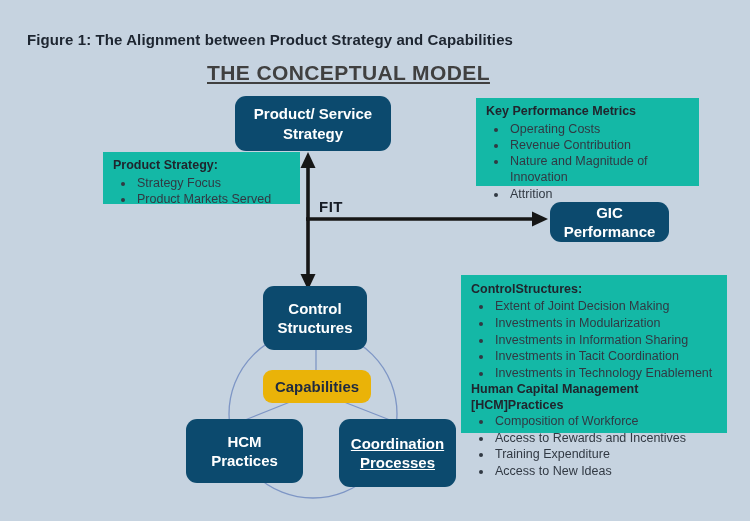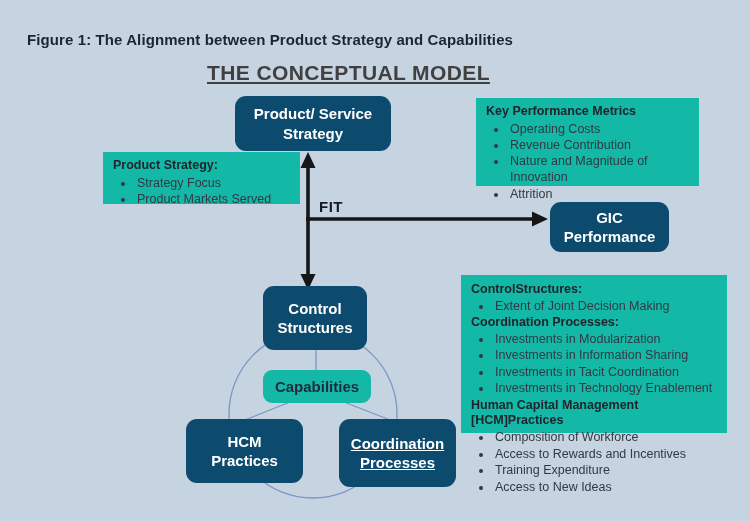--- a/index.html
+++ b/index.html
@@ -31,27 +31,27 @@
     color:#ffffff;
     font-weight:bold;
     font-size:15px;
     line-height:1.3;
     display:flex;align-items:center;justify-content:center;
     text-align:center;
     z-index:3;
   }
   .node .lines span{display:block;}
   .node-product{left:235px;top:96px;width:156px;height:55px;}
-  .node-gic{left:550px;top:202px;width:119px;height:50px;}
+  .node-gic{left:550px;top:202px;width:119px;height:40px;}
   .node-control{left:263px;top:286px;width:104px;height:64px;}
   .node-hcm{left:186px;top:419px;width:117px;height:64px;}
   .node-coordination{left:339px;top:419px;width:117px;height:68px;text-decoration:underline;}
   .node-capabilities{
     position:absolute;left:263px;top:370px;width:108px;height:33px;
-    background:#14b8a6;border-radius:9px;
+    background:#eab308;border-radius:9px;
     color:#1f2a40;font-weight:bold;font-size:15px;
     display:flex;align-items:center;justify-content:center;
     z-index:3;
   }
   .fit-label{
     position:absolute;left:319px;top:198px;
     font-size:15px;font-weight:bold;color:#161c26;
     letter-spacing:0.5px;z-index:4;
   }
   .info-box{
@@ -163,21 +163,20 @@
       <li>Nature and Magnitude of Innovation</li>
       <li>Attrition</li>
     </ul>
   </div>
 
   <div class="info-box box-detail">
     <div class="ib-title">ControlStructures:</div>
     <ul>
       <li>Extent of Joint Decision Making</li>
     </ul>
-    <div class="ib-title">Coordination Processes:</div>
     <ul>
       <li>Investments in Modularization</li>
       <li>Investments in Information Sharing</li>
       <li>Investments in Tacit Coordination</li>
       <li>Investments in Technology Enablement</li>
     </ul>
     <div class="ib-title">Human Capital Management</div>
     <div class="ib-title">[HCM]Practices</div>
     <ul>
       <li>Composition of Workforce</li>

